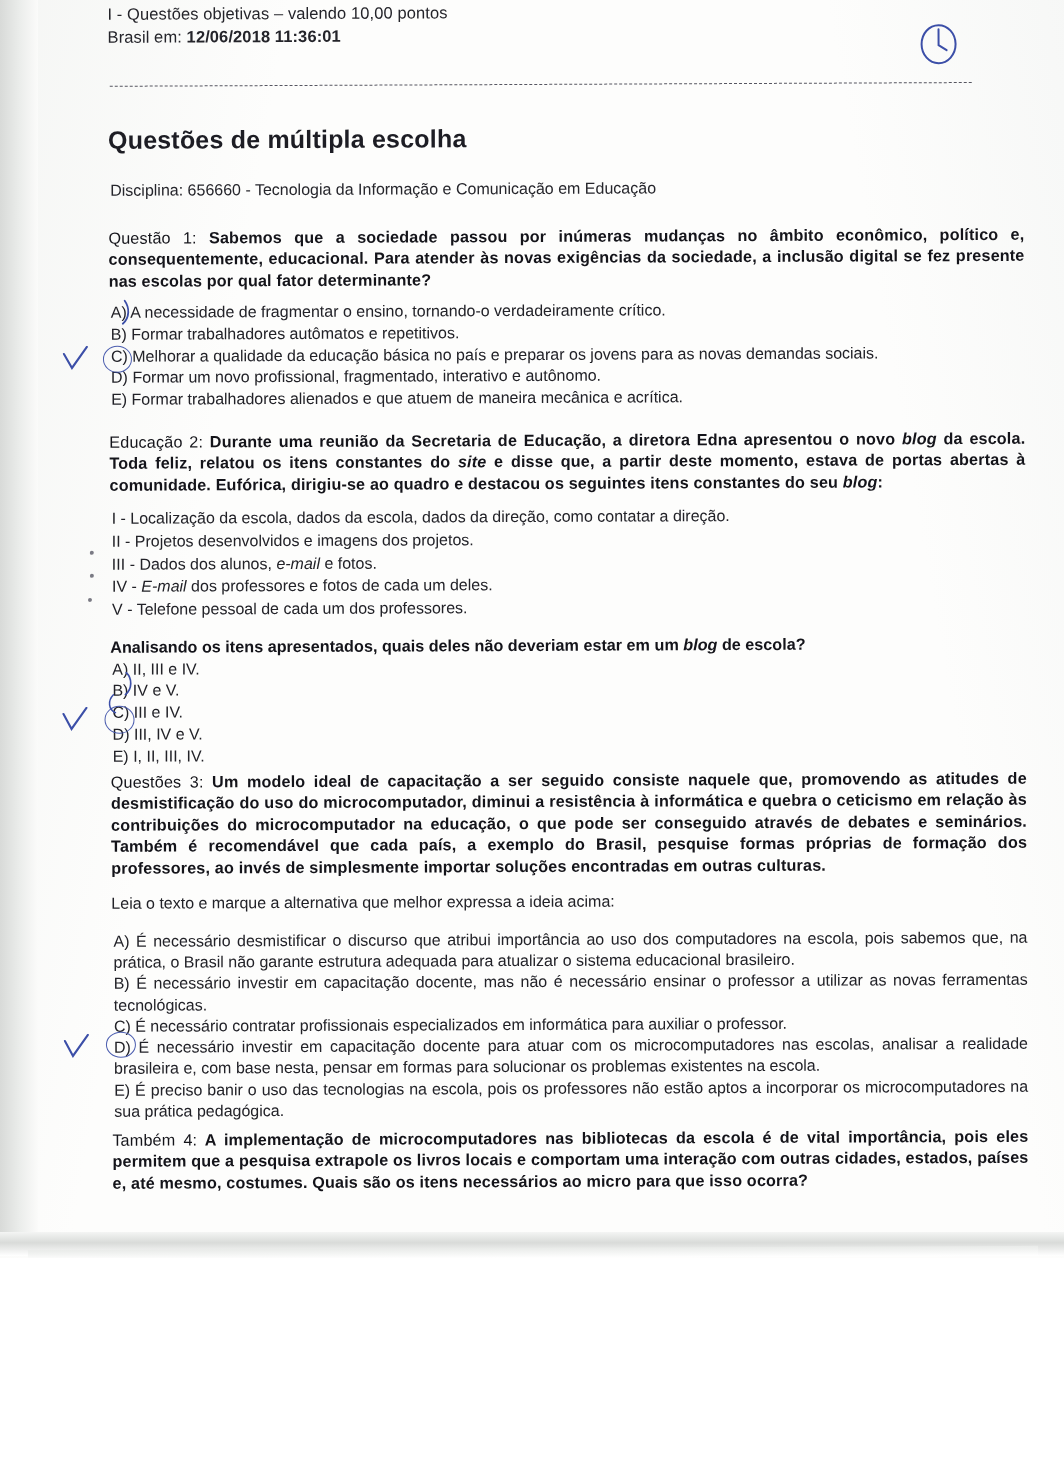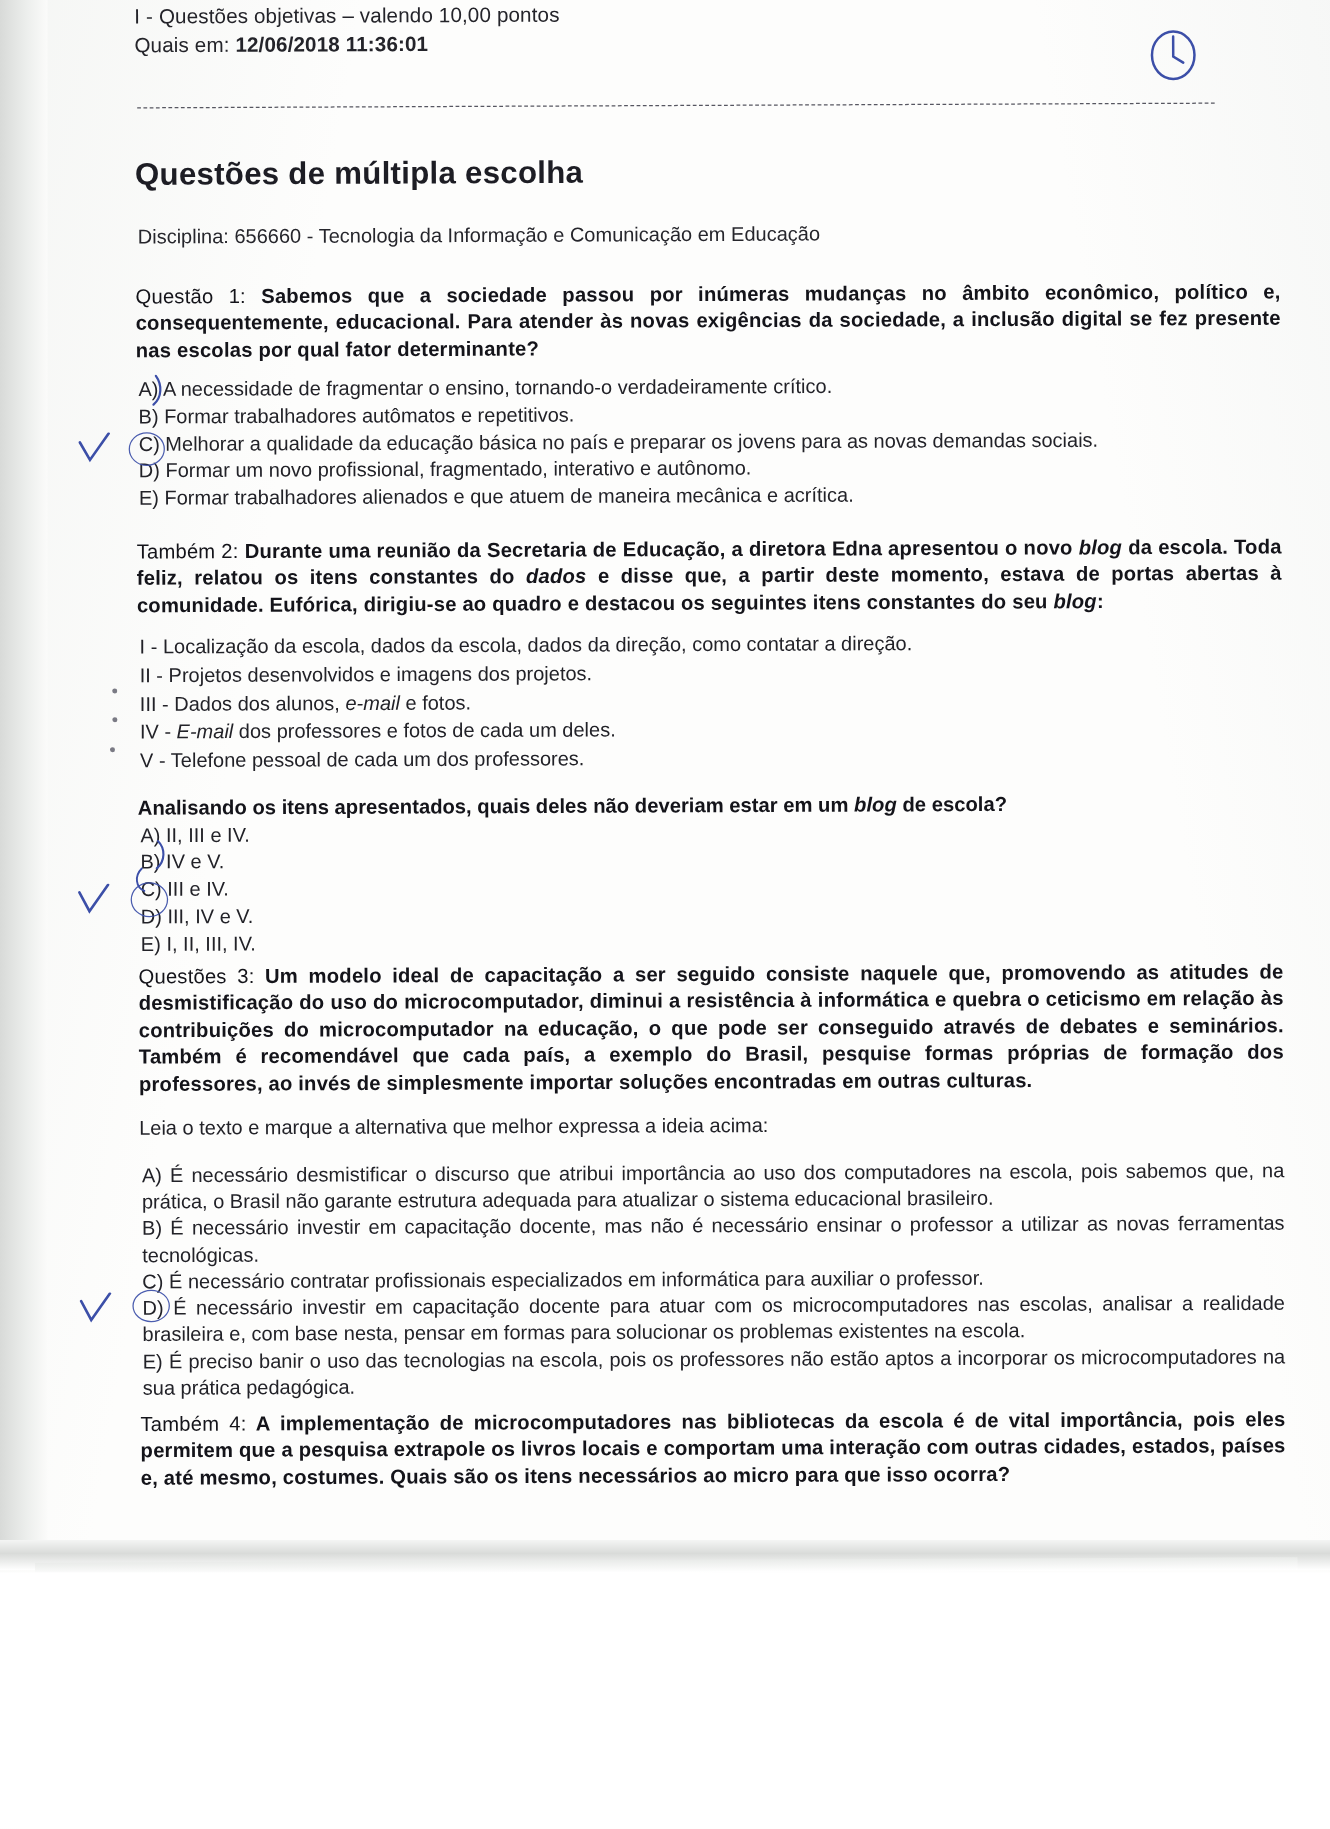--- a/index.html
+++ b/index.html
@@ -189,21 +189,21 @@
   <div id="scan-left-edge"></div>
   <div id="scan-bottom-edge"></div>
   <div id="scan-bottom-edge2"></div>
   <div id="scan-shadow-bottom"></div>
 </div>
 
 <div class="content">
 
   <div class="hdr-line" id="hdr-title">I - Questões objetivas – valendo  10,00 pontos</div>
   <div class="hdr-line" id="hdr-gen">
-    <span>Quais em: </span><b>12/06/2018 11:36:01</b>
+    <span>Brasil em: </span><b>12/06/2018 11:36:01</b>
   </div>
 
   <svg id="clock-mark" viewBox="0 0 42 46">
     <ellipse cx="21" cy="24" rx="17" ry="19" fill="none" stroke="#3c4fa8" stroke-width="2"></ellipse>
     <path d="M21 9 L21 25 L29 30" fill="none" stroke="#3c4fa8" stroke-width="2" stroke-linecap="round"></path>
   </svg>
 
   <div id="dashed-rule"></div>
 
   <div id="doc-heading">Questões de múltipla escolha</div>
@@ -226,22 +226,22 @@
   <svg class="ink" style="left:100px; top:296px; width:40px; height:34px;" viewBox="0 0 40 34">
     <path d="M26 3 C31 10 31 20 24 26" fill="none" stroke="#3c4fa8" stroke-width="1.8" stroke-linecap="round"></path>
   </svg>
   <div class="ellipse" style="left:104px; top:344px; width:27px; height:25px;"></div>
   <svg class="ink" style="left:62px; top:344px; width:30px; height:28px;" viewBox="0 0 30 28">
     <path d="M3 8 L11 22 L26 1" fill="none" stroke="#3c4fa8" stroke-width="2.1" stroke-linecap="round"></path>
   </svg>
 
   <div class="q-block" style="top:430px;">
     <div class="q-stem">
-      <span class="lbl">Também 2:</span>
-      <span>Durante uma reunião da Secretaria de Educação, a diretora Edna apresentou o novo <i>blog</i> da escola. Toda feliz, relatou os itens constantes do <i>dados</i> e disse que, a partir deste momento, estava de portas abertas à comunidade. Eufórica, dirigiu-se ao quadro e destacou os seguintes itens constantes do seu <i>blog</i>:</span>
+      <span class="lbl">Educação 2:</span>
+      <span>Durante uma reunião da Secretaria de Educação, a diretora Edna apresentou o novo <i>blog</i> da escola. Toda feliz, relatou os itens constantes do <i>site</i> e disse que, a partir deste momento, estava de portas abertas à comunidade. Eufórica, dirigiu-se ao quadro e destacou os seguintes itens constantes do seu <i>blog</i>:</span>
     </div>
     <div class="items-list">
       <div>I - Localização da escola, dados da escola, dados da direção, como contatar a direção.</div>
       <div>II - Projetos desenvolvidos e imagens dos projetos.</div>
       <div>III - Dados dos alunos, <i>e-mail</i> e fotos.</div>
       <div>IV - <i>E-mail</i> dos professores e fotos de cada um deles.</div>
       <div>V - Telefone pessoal de cada um dos professores.</div>
     </div>
     <div class="sub-prompt">Analisando os itens apresentados, quais deles não deveriam estar em um <i>blog</i> de escola?</div>
     <div class="opt-list" style="margin-top:2px;">

